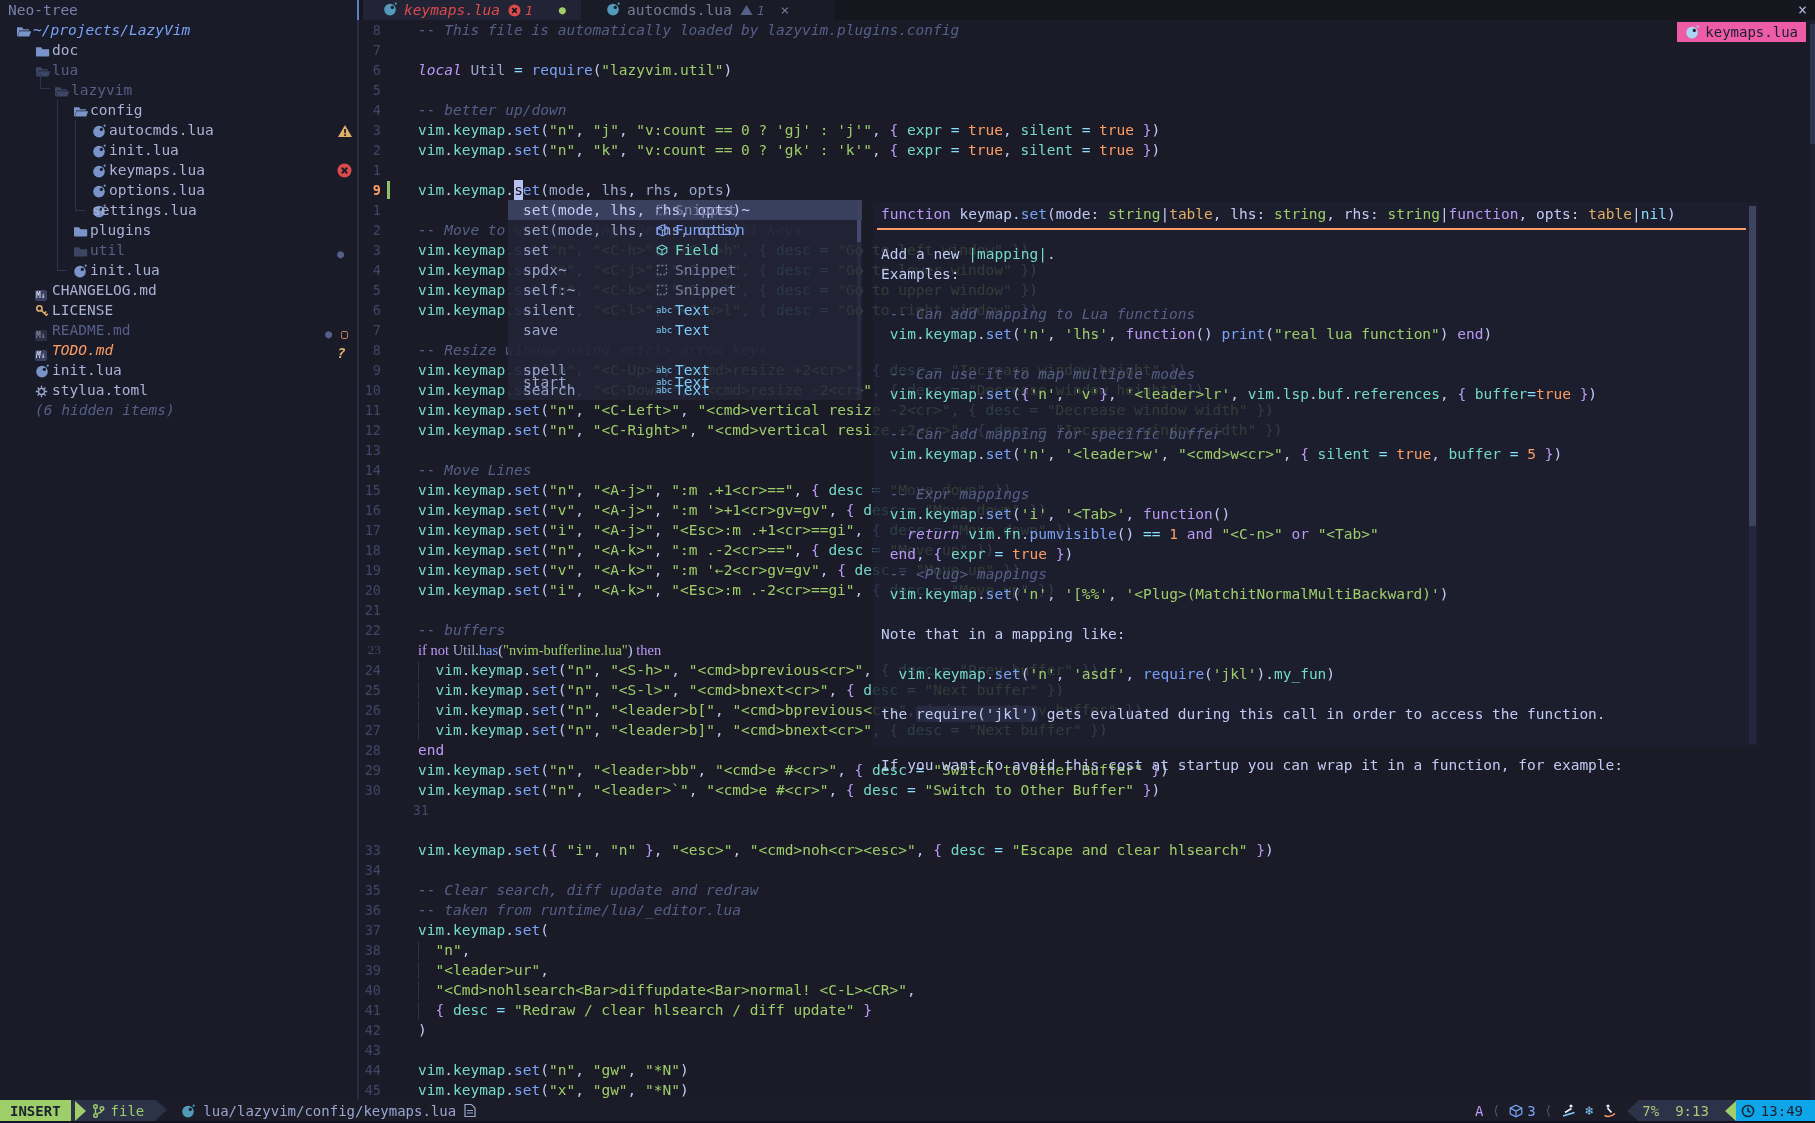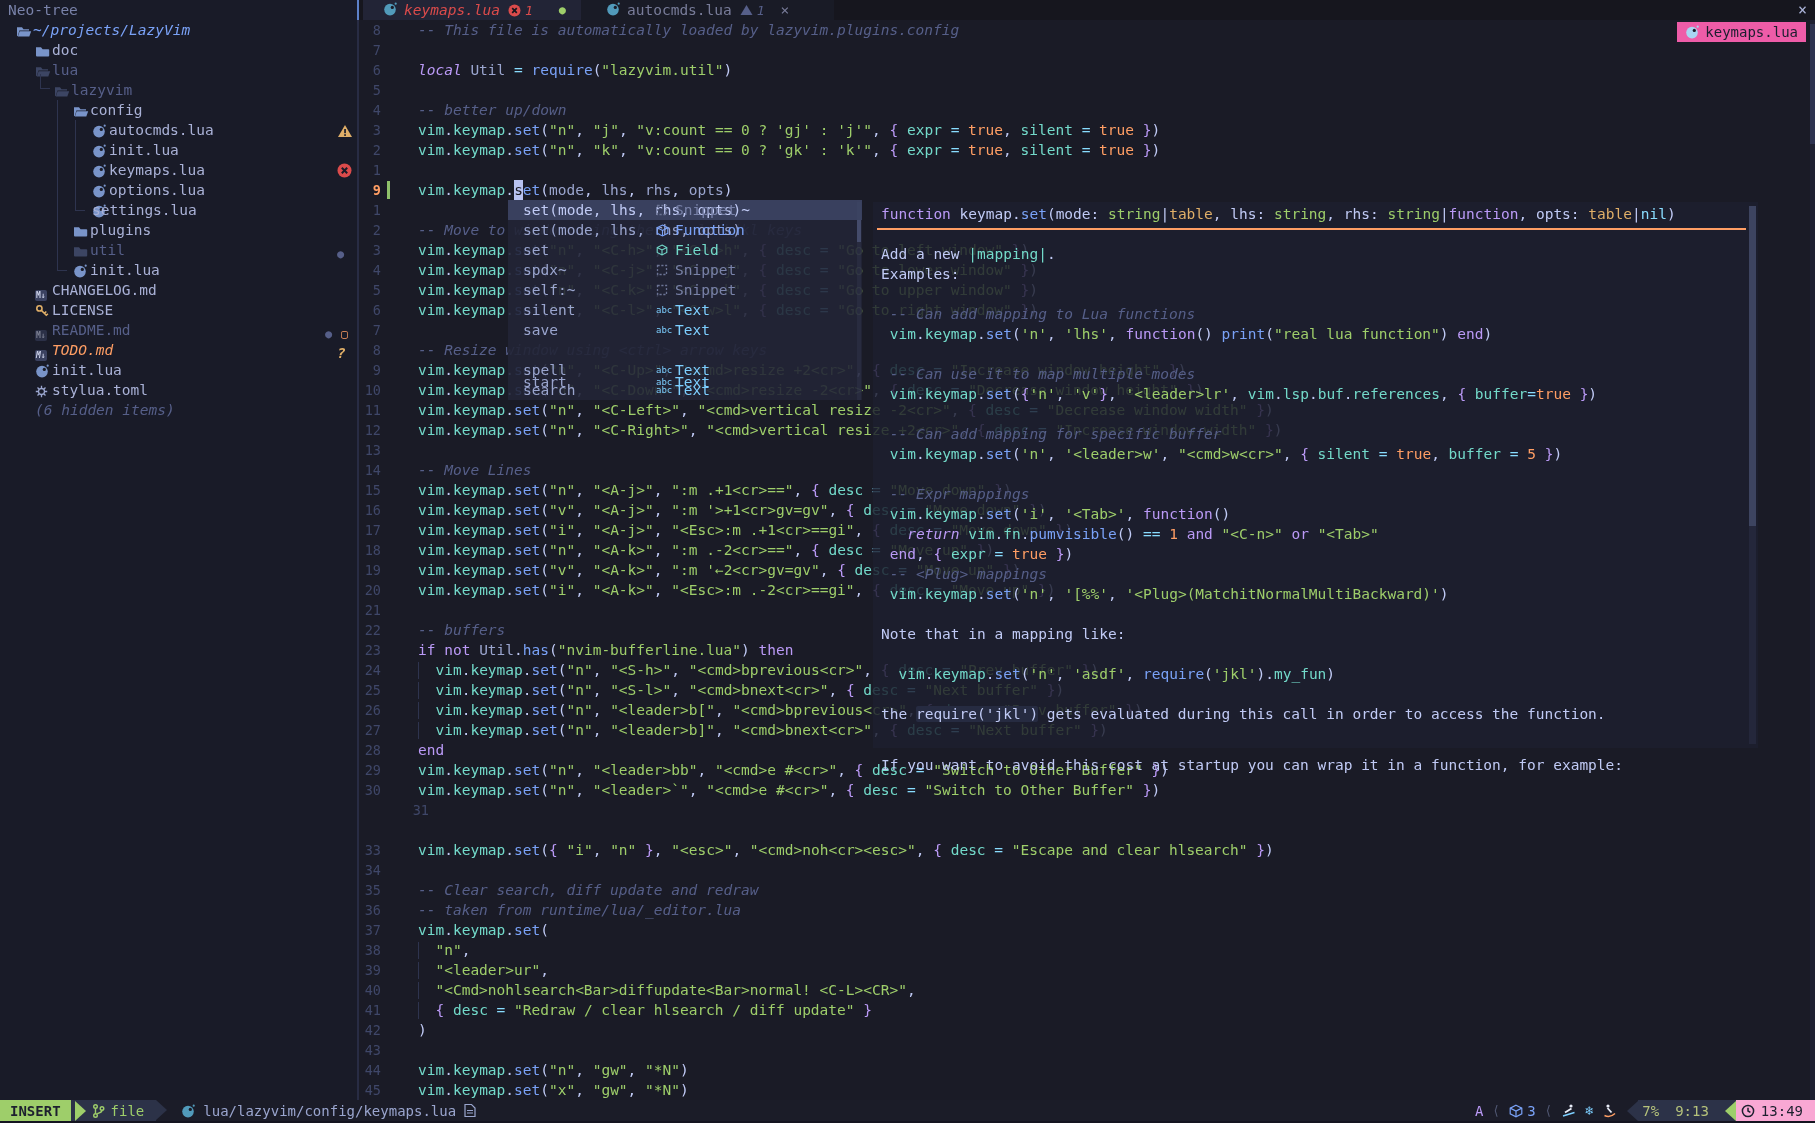--- a/index.html
+++ b/index.html
@@ -91,21 +91,21 @@
   #seg-mode{background:#9ece6a;color:#1d202f;font-weight:bold;padding:0 10px;}
   #seg-branch{background:#2c3248;color:#9ece6a;padding:0 12px 0 4px;gap:6px;}
   .arr{width:0;height:0;border-top:10.5px solid transparent;border-bottom:10.5px solid transparent;}
   .arr.r{border-left:11px solid transparent;}
   .arr.l{border-right:11px solid transparent;}
   #seg-path{display:flex;align-items:center;gap:8px;padding-left:14px;color:#9aa5ce;}
   #sl-right{position:absolute;right:0;top:0;height:21px;display:flex;align-items:center;}
   #sl-right .plain{display:flex;align-items:center;gap:9px;padding-right:10px;}
   .sep-angle{color:#515873;font-size:13px;}
   #seg-pct{background:#2c3248;color:#b5c27b;gap:16px;padding:0 12px 0 4px;height:21px;}
-  #seg-time{background:#f9a8d4;color:#1d202f;gap:6px;padding:0 12px 0 5px;height:21px;}
+  #seg-time{background:#0ea5e9;color:#1d202f;gap:6px;padding:0 12px 0 5px;height:21px;}
   .snow{color:#7dcfff;font-size:13px;}
   .lay{color:#bb9af7;}
   .pkg{color:#7aa2f7;display:flex;align-items:center;gap:4px;}
 </style>
 </head>
 <body>
 
 <div id="screen">
 
   <div id="tabline">
@@ -421,21 +421,21 @@
         <pre class="ct"><span class="tt">vim</span>.<span class="tt">keymap</span>.<span class="tf">set</span>(<span class="ts">"i"</span>, <span class="ts">"&lt;A-k&gt;"</span>, <span class="ts">"&lt;Esc&gt;:m .-2&lt;cr&gt;==gi"</span>, <span class="tb">{</span> <span class="tt">desc</span> <span class="to">=</span> <span class="ts">"Move up"</span> <span class="tb">}</span>)</pre>
       </div>
       <div class="erow" style="top: 580px;">
         <span class="ln">21</span>
         <pre class="ct"></pre>
       </div>
       <div class="erow" style="top: 600px;">
         <span class="ln">22</span>
         <pre class="ct"><span class="tc">-- buffers</span></pre>
       </div>
-      <div class="erow" style="top: 620px;">
+      <div class="erow" style="top: 620px; font-family: Liberation Serif, serif;">
         <span class="ln">23</span>
         <pre class="ct"><span class="tk">if</span> <span class="tk">not</span> <span class="td">Util</span>.<span class="tf">has</span>(<span class="ts">"nvim-bufferline.lua"</span>) <span class="tk">then</span></pre>
       </div>
       <div class="erow" style="top: 640px;">
         <span class="ln">24</span>
         <span class="iguide"></span>
         <pre class="ct">  <span class="tt">vim</span>.<span class="tt">keymap</span>.<span class="tf">set</span>(<span class="ts">"n"</span>, <span class="ts">"&lt;S-h&gt;"</span>, <span class="ts">"&lt;cmd&gt;bprevious&lt;cr&gt;"</span>, <span class="tb">{</span> <span class="tt">desc</span> <span class="to">=</span> <span class="ts">"Prev buffer"</span> <span class="tb">}</span>)</pre>
       </div>
       <div class="erow" style="top: 660px;">
         <span class="ln">25</span>

